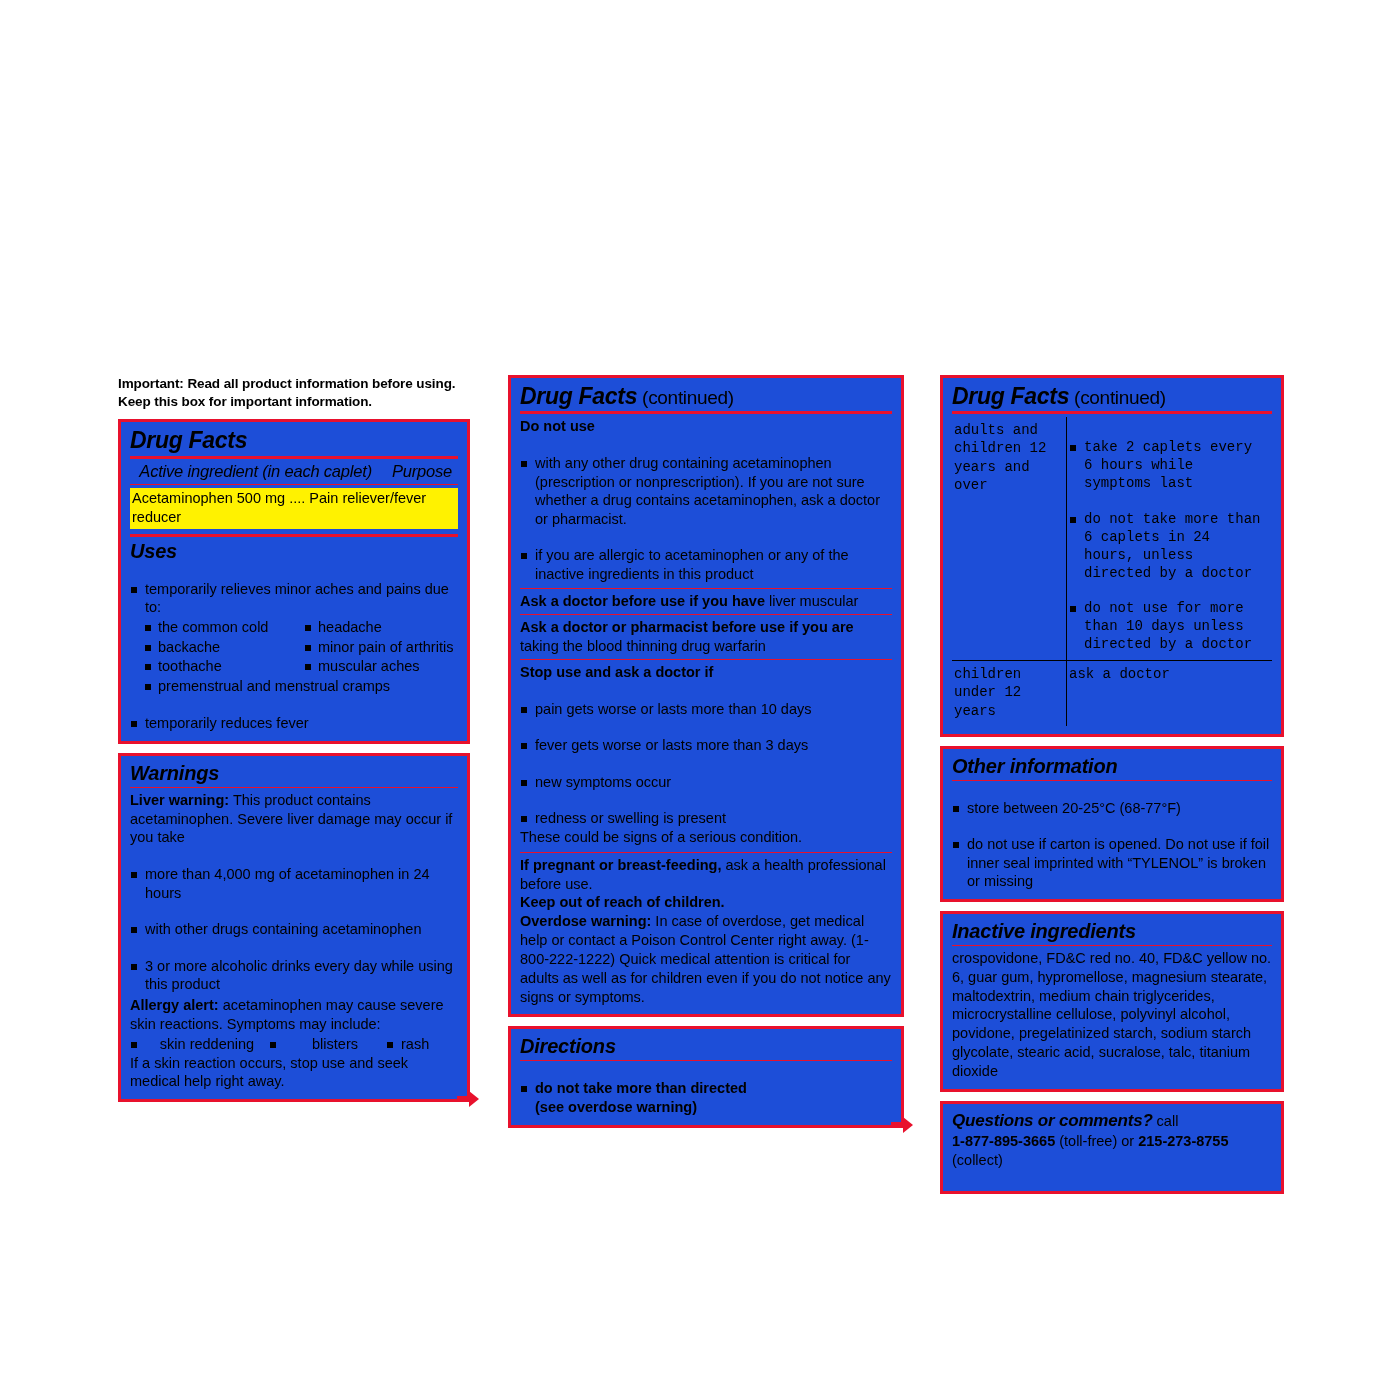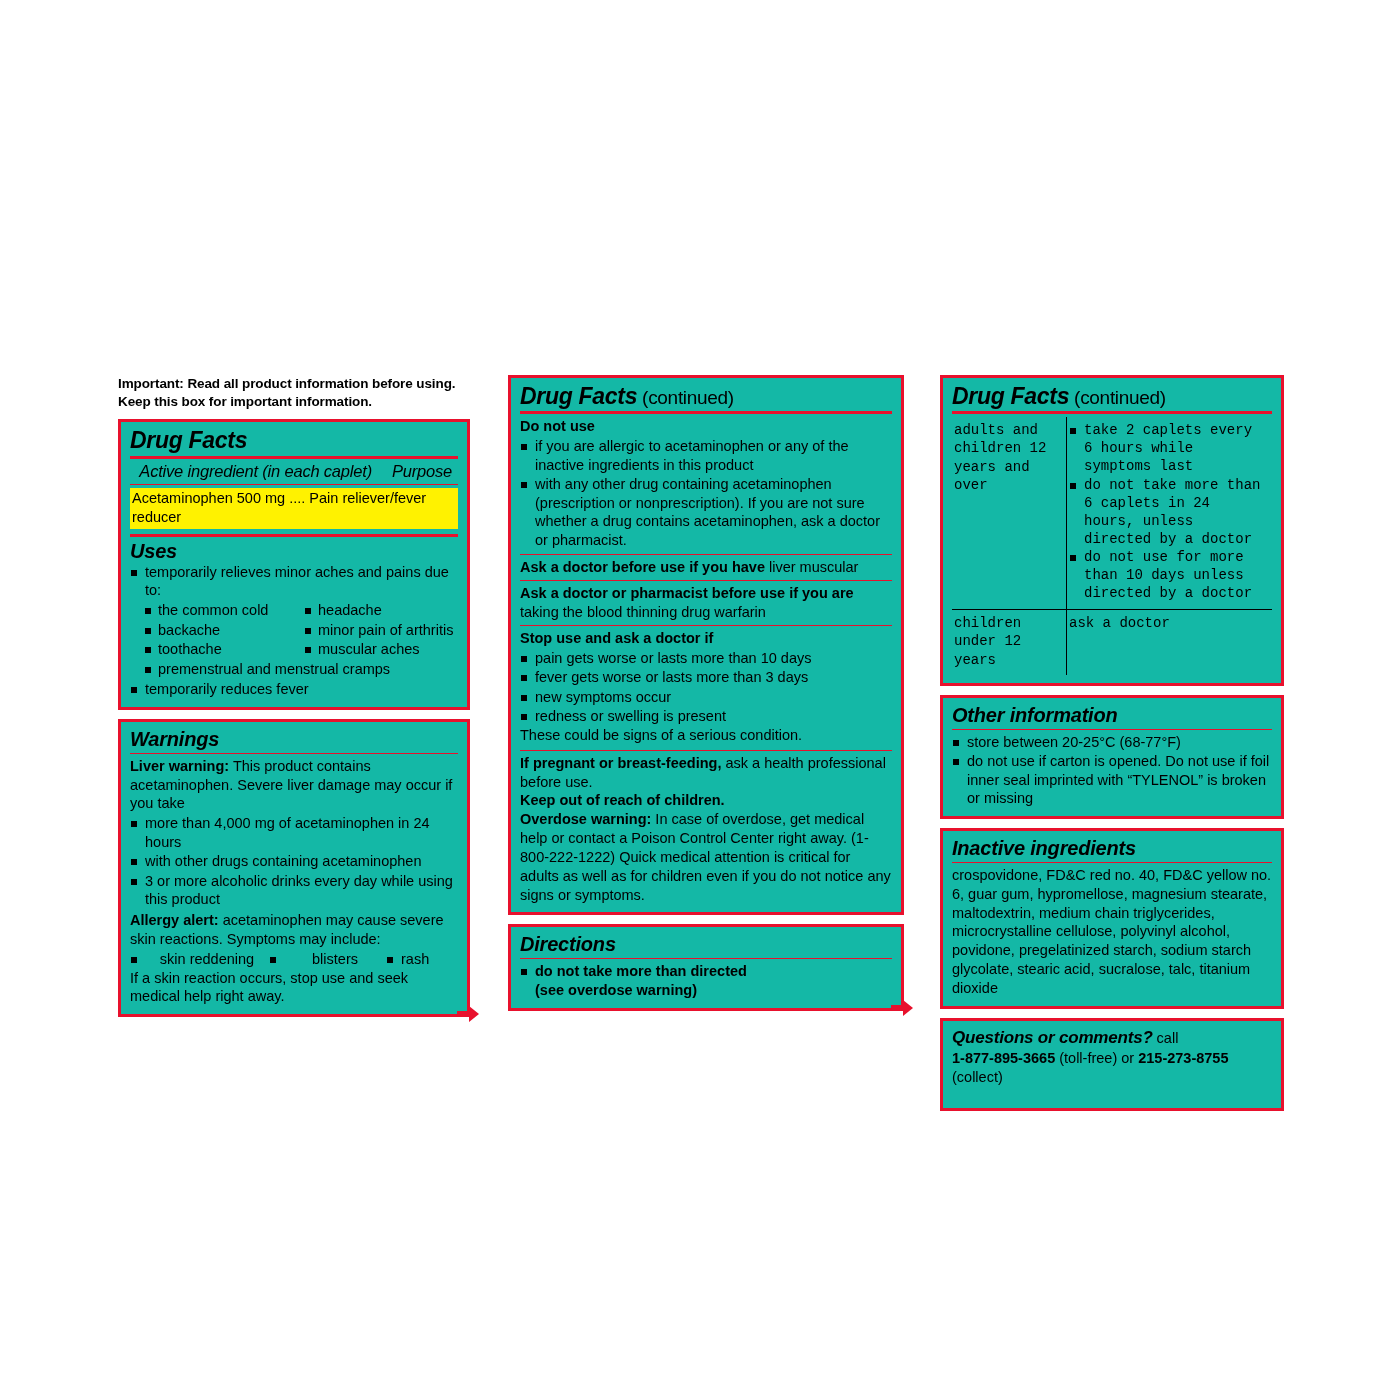--- a/index.html
+++ b/index.html
@@ -38,21 +38,21 @@
     line-height: 1.35;
     margin-bottom: 8px;
     letter-spacing: -0.1px;
   }
 
   .panel {
     border: 3px solid #e8112d;
     padding: 6px 9px 8px 9px;
     margin-bottom: 9px;
     box-sizing: border-box;
-    background: #14b8a6;
+    background: #1d4ed8;
     position: relative;
   }
 
   .panel.tight { padding-bottom: 21px; }
 
   
   .df-title {
     font-size: 23px;
     font-weight: bold;
     font-style: italic;
@@ -90,21 +90,21 @@
   ul.bl {
     list-style: none;
     margin: 0;
     padding: 0;
   }
   ul.bl > li {
     position: relative;
     padding-left: 15px;
     font-size: 14.5px;
     line-height: 1.28;
-    margin-top: 1px;
+    margin-top: 18px;
   }
   ul.bl > li::before {
     content: "";
     position: absolute;
     left: 1px;
     top: 7px;
     width: 6px;
     height: 6px;
     background: #000;
   }
@@ -289,22 +289,22 @@
   </div>
 
   <div class="col" id="col2">
 
     <div class="panel">
       <div class="df-title"><span>Drug Facts</span><span class="cont"> (continued)</span></div>
       <div class="rule-thick"></div>
 
       <div class="sub-bold">Do not use</div>
       <ul class="bl">
+        <li>with any other drug containing acetaminophen (prescription or nonprescription). If you are not sure whether a drug contains acetaminophen, ask a doctor or pharmacist.</li>
         <li>if you are allergic to acetaminophen or any of the inactive ingredients in this product</li>
-        <li>with any other drug containing acetaminophen (prescription or nonprescription). If you are not sure whether a drug contains acetaminophen, ask a doctor or pharmacist.</li>
       </ul>
 
       <div class="rule-thin" style="margin-top:5px;"></div>
       <div class="body"><span class="b">Ask a doctor before use if you have</span><span> liver muscular</span></div>
 
       <div class="rule-thin"></div>
       <div class="body"><span class="b">Ask a doctor or pharmacist before use if you are</span><span> taking the blood thinning drug warfarin</span></div>
 
       <div class="rule-thin"></div>
       <div class="sub-bold">Stop use and ask a doctor if</div>

